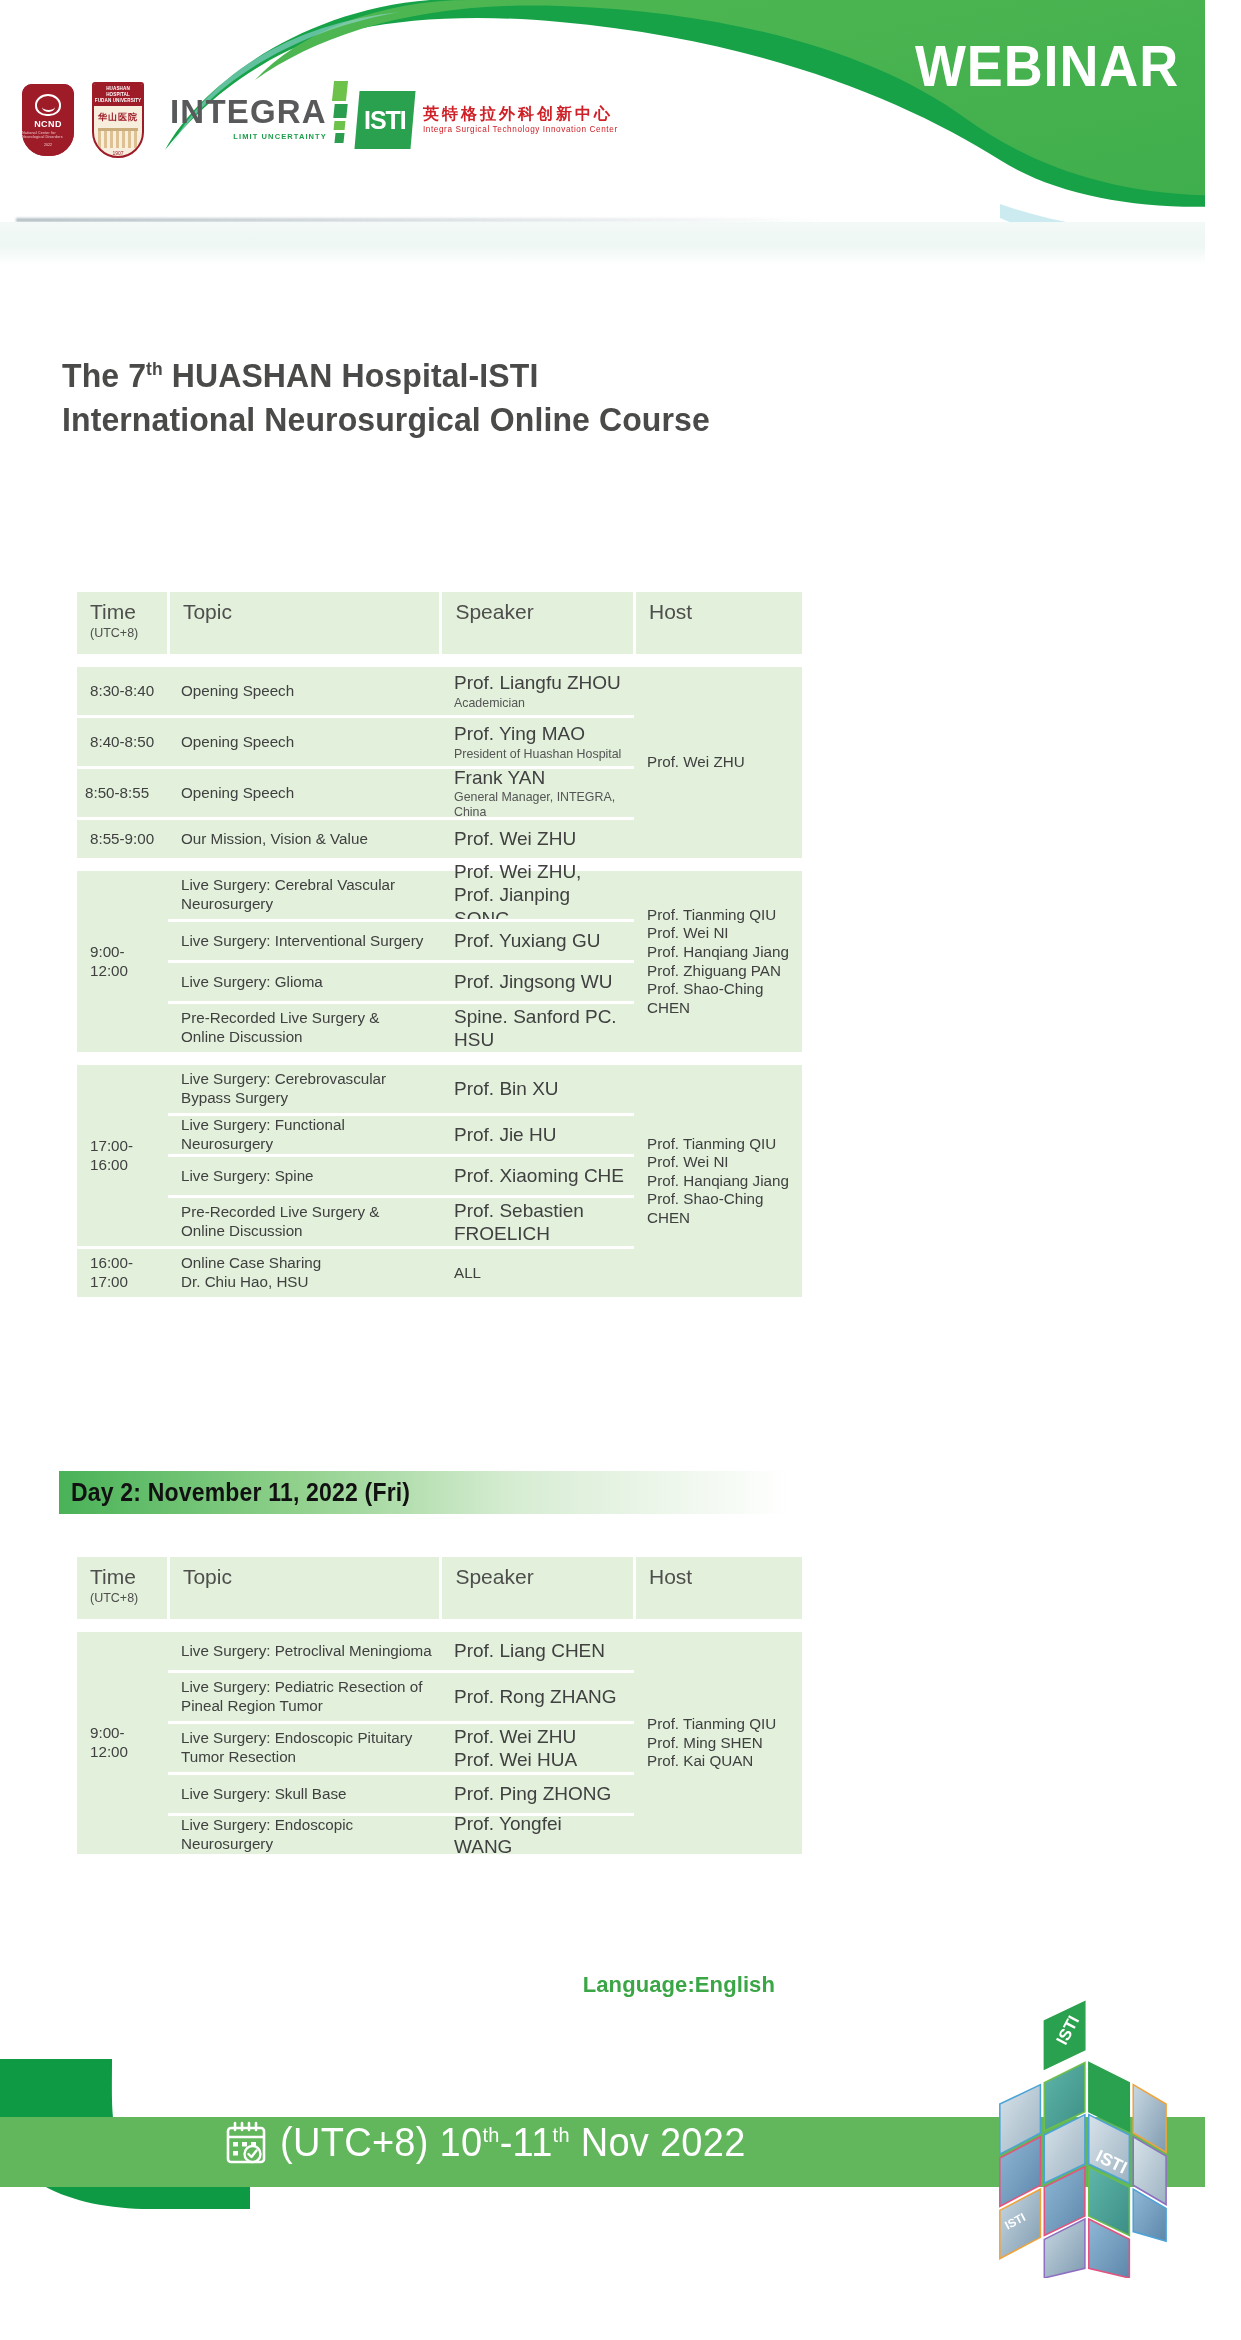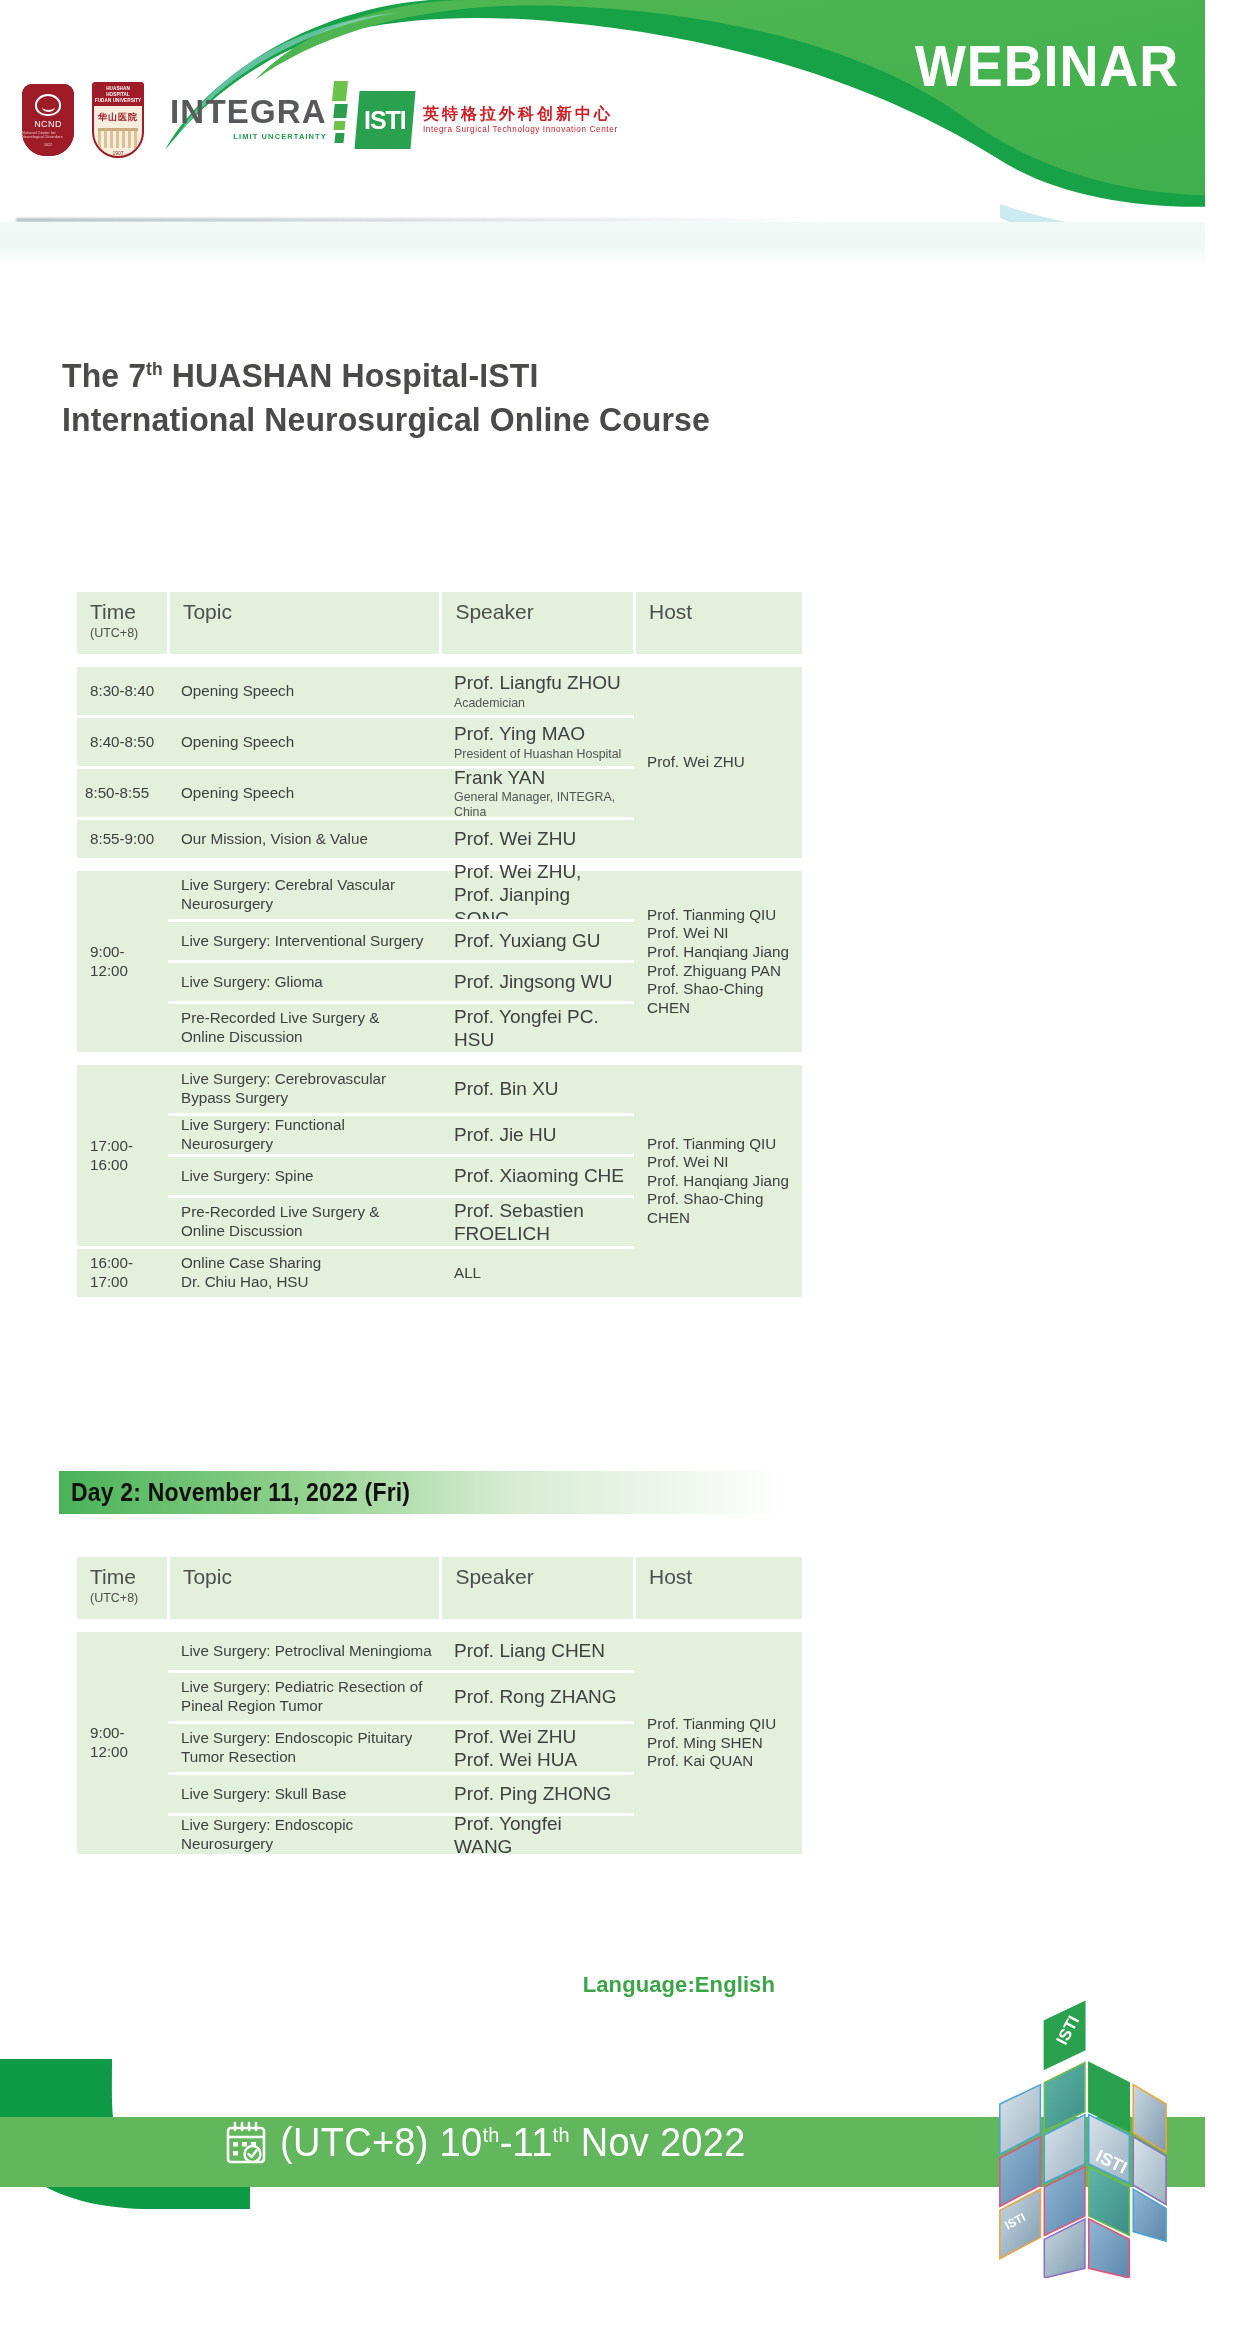--- a/index.html
+++ b/index.html
@@ -65,21 +65,21 @@
     margin-bottom: 3px;
     position: relative;
   }
   .logo-ncnd .brainmark:after {
     content:"";
     position:absolute; left:5px; top:6px;
     width:13px; height:8px;
     border-bottom:2px solid #fff;
     border-radius:0 0 50% 50%;
   }
-  .logo-ncnd .lbl { font-size: 9px; color:#fff; font-weight:normal; letter-spacing:.4px;}
+  .logo-ncnd .lbl { font-size: 9px; color:#fff; font-weight:bold; letter-spacing:.4px;}
   .logo-ncnd .sub { font-size: 3.6px; color:#f2cfd2; margin-top:2px; letter-spacing:.2px;}
   .logo-ncnd .yr  { font-size: 3.6px; color:#f2cfd2; margin-top:4px;}
 
   
   .logo-huashan {
     width: 52px; height: 76px;
     background: #f7eedd;
     border: 2px solid #9e1b28;
     border-radius: 3px 3px 26px 26px;
     margin-right: 26px;
@@ -438,21 +438,21 @@
           </div>
           <div class="sep-h" style="width: 193px;"></div>
           <div class="tc spk" style="height: 38px;">
             <div class="cell c-center" style="height: 100%;">
               <div class="nm">Prof. Jingsong WU</div>
             </div>
           </div>
           <div class="sep-h" style="width: 193px;"></div>
           <div class="tc spk" style="height: 48px;">
             <div class="cell c-center" style="height: 100%;">
-              <div class="nm">Prof. Yongfei PC. HSU</div>
+              <div class="nm">Spine. Sanford PC. HSU</div>
             </div>
           </div>
         </div>
         <div class="sep-v"></div>
         <div class="colstack">
           <div class="tc host" style="height: 181px;">
             <div class="cell c-center" style="height: 100%;">Prof. Tianming QIU<br>Prof. Wei NI<br>Prof. Hanqiang Jiang<br>Prof. Zhiguang PAN<br>Prof. Shao-Ching CHEN</div>
           </div>
         </div>
       </div>

